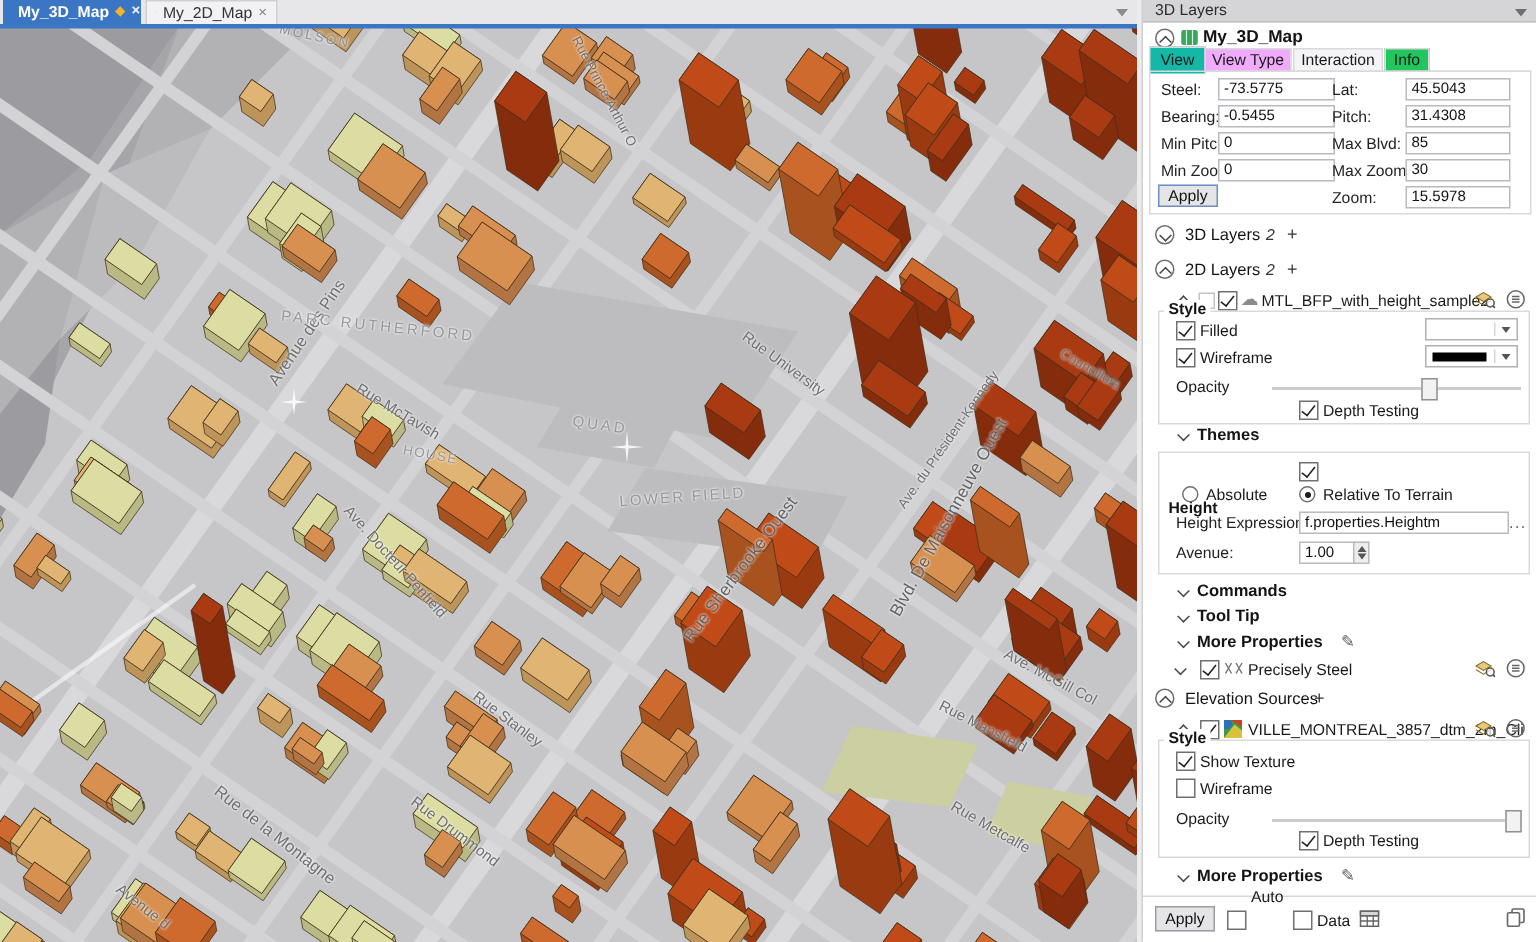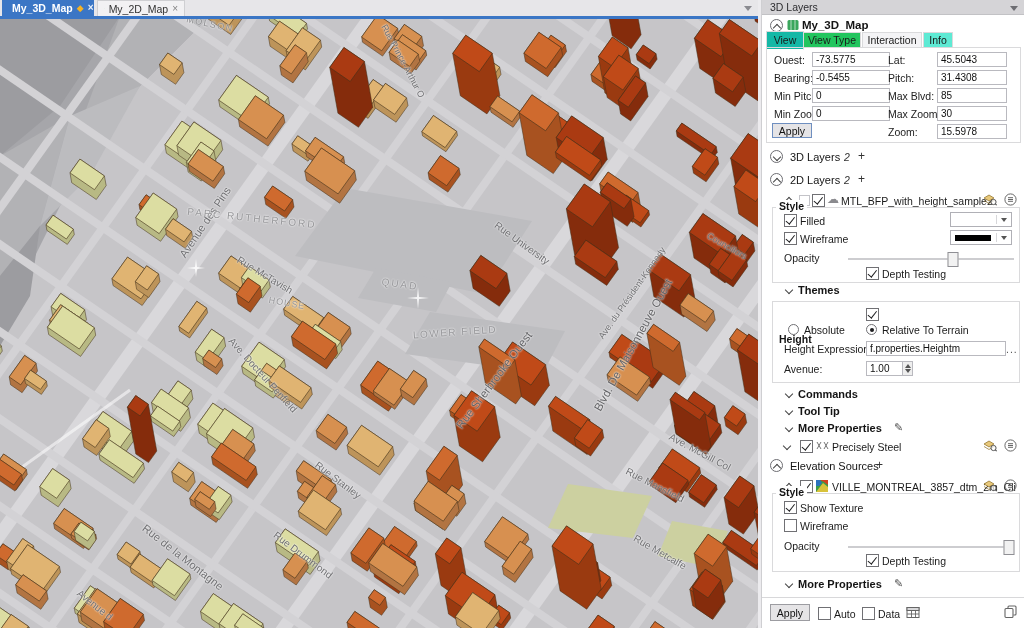--- a/index.html
+++ b/index.html
@@ -547,27 +547,27 @@
         <span class="chv up"></span>
       </span>
     <svg class="icon" style="left:25px;top:19px;" width="12" height="12" viewBox="0 0 12 12">
       <rect x="0.5" y="1" width="11" height="10" rx="1.5" fill="#3aa65c"></rect>
       <path d="M4 1v10M8 1v10" stroke="#fff" stroke-width=".8" opacity=".8"></path>
     </svg>
     <span class="sec" style="left:40px;top:19px;font-size:11.5px;">My_3D_Map</span>
 
     <div style="position:absolute;left:4px;top:31px;width:254px;height:17px;border-bottom:1px solid #dadadc;box-sizing:border-box;">
       <span style="position:absolute;left:0;top:0;width:36px;height:17px;background:#14b8a6;border:1px solid #dadadc;border-bottom:1px solid #fff;text-align:center;font-size:10.5px;line-height:16px;">View</span>
-      <span style="position:absolute;left:37px;top:1px;width:58px;height:16px;background:#22c55e;border:1px solid #dadadc;text-align:center;font-size:10.5px;line-height:15px;box-sizing:border-box;">View Type</span>
+      <span style="position:absolute;left:37px;top:1px;width:58px;height:16px;background:#f0abfc;border:1px solid #dadadc;text-align:center;font-size:10.5px;line-height:15px;box-sizing:border-box;">View Type</span>
       <span style="position:absolute;left:96px;top:1px;width:60px;height:16px;background:#f4f4f6;border:1px solid #dadadc;text-align:center;font-size:10.5px;line-height:15px;box-sizing:border-box;">Interaction</span>
-      <span style="position:absolute;left:157px;top:1px;width:30px;height:16px;background:#5eead4;border:1px solid #dadadc;text-align:center;font-size:10.5px;line-height:15px;box-sizing:border-box;">Info</span>
+      <span style="position:absolute;left:157px;top:1px;width:30px;height:16px;background:#22c55e;border:1px solid #dadadc;text-align:center;font-size:10.5px;line-height:15px;box-sizing:border-box;">Info</span>
     </div>
 
     <div class="gbox" style="left:4px;top:47px;width:253px;height:94px;"></div>
-    <span class="flb" style="left:12px;top:54px;">Ouest:</span>
+    <span class="flb" style="left:12px;top:54px;">Steel:</span>
     <input class="fld" style="left: 50px; top: 52px; width: 70px;" readonly="" value="-73.5775">
     <span class="flb" style="left:126px;top:54px;">Lat:</span>
     <input class="fld" style="left: 175px; top: 52px; width: 62px;" readonly="" value="45.5043">
     <span class="flb" style="left:12px;top:72px;">Bearing:</span>
     <input class="fld" style="left: 50px; top: 70px; width: 70px;" readonly="" value="-0.5455">
     <span class="flb" style="left:126px;top:72px;">Pitch:</span>
     <input class="fld" style="left: 175px; top: 70px; width: 62px;" readonly="" value="31.4308">
     <span class="flb" style="left:12px;top:90px;">Min Pitch:</span>
     <input class="fld" style="left: 50px; top: 88px; width: 70px;" readonly="" value="0">
     <span class="flb" style="left:126px;top:90px;">Max Blvd:</span>
@@ -717,21 +717,21 @@
     <span class="cb checked" style="left:104px;top:554px;"></span>
     <span class="cblabel" style="left:120px;top:555px;">Depth Testing</span>
 
     <span class="chv down" style="left:24px;top:581px;"></span>
     <span class="sec" style="left:36px;top:578px;">More Properties</span>
     <span class="pencil" style="left:132px;top:577px;">✎</span>
 
     <div id="footer-line"></div>
     <div class="btn" style="left:8px;top:604px;width:40px;height:17px;">Apply</div>
     <span class="cb" style="left:56px;top:607px;"></span>
-    <span class="cblabel" style="left:72px;top:608px;text-align:center;">Auto</span>
+    <span class="cblabel" style="left:72px;top:592px;text-align:center;">Auto</span>
     <span class="cb" style="left:100px;top:607px;"></span>
     <span class="cblabel" style="left:116px;top:608px;">Data</span>
     <svg class="icon" style="left:144px;top:606px;" width="14" height="13" viewBox="0 0 14 13">
       <rect x="1" y="1.5" width="12" height="10" fill="#fff" stroke="#666" stroke-width="1"></rect>
       <path d="M1 4.5h12M1 8h12M5.5 4.5V11.5M9.5 4.5V11.5" stroke="#666" stroke-width=".9"></path>
       <rect x="1" y="1.5" width="12" height="3" fill="#d8d8da" stroke="#666" stroke-width="1"></rect>
     </svg>
     <svg class="icon" style="left:242px;top:605px;" width="13" height="14" viewBox="0 0 13 14">
       <rect x="1" y="3.5" width="8" height="9" rx="1" fill="#fff" stroke="#666" stroke-width="1.1"></rect>
       <path d="M4 3.5V2a1 1 0 0 1 1-1h6a1 1 0 0 1 1 1v7a1 1 0 0 1-1 1H9.5" fill="none" stroke="#666" stroke-width="1.1"></path>

